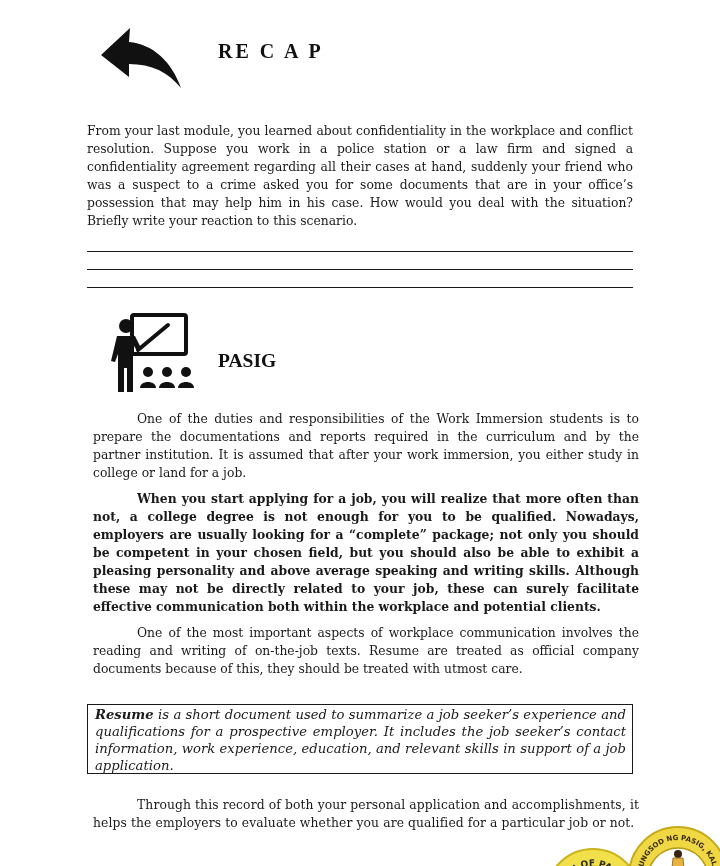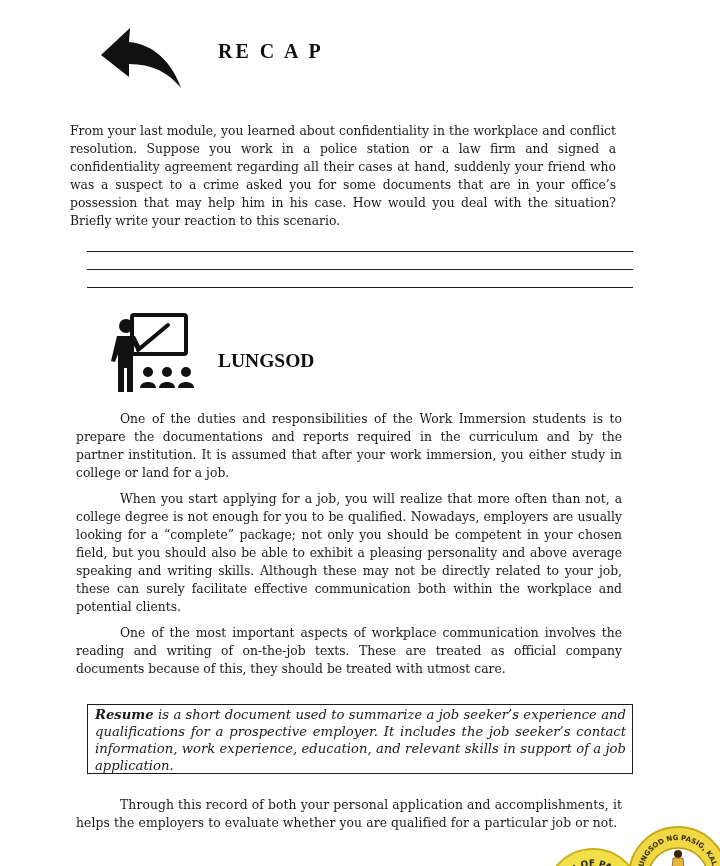--- a/index.html
+++ b/index.html
@@ -29,21 +29,21 @@
       white-space: nowrap;
     }
     .recap-title {
       left: 218px; top: 40px;
       font-size: 20px;
       letter-spacing: 3px;
     }
 
     
     .para {
-      left: 70px;
+      left: 87px;
       width: 546px;
       font-size: 12.35px;
       line-height: 18px;
       text-align: justify;
       margin: 0;
       text-align-last: left;
     }
     .para.indent { text-indent: 44px; margin-left: 6px; }
 
     .recap-para { top: 122px; }
@@ -59,21 +59,21 @@
     
     .lesson-icon {
       left: 108px; top: 310px; width: 92px; height: 84px;
     }
     .lesson-title {
       left: 218px; top: 350px;
       font-size: 19.5px;
     }
 
     .lesson-p1 { top: 410px; }
-    .lesson-p2 { top: 490px; }
+    .lesson-p2 { top: 490px; font-weight: bold; }
     .lesson-p3 { top: 624px; }
 
     
     .definition-box {
       left: 87px; top: 704px;
       width: 544px; height: 68px;
       border: 1.3px solid #1a1a1a;
       box-sizing: content-box;
     }
     .definition-text {
@@ -137,25 +137,25 @@
     <path d="M9 26 L27 26 L33 38 L29 41 L25 34 L25 82 L19 82 L19 58 L16 58 L16 82 L10 82 L10 44 L7 52 L3 51 Z" fill="#111"></path>
 
     <circle cx="40" cy="62" r="5" fill="#111"></circle>
     <path d="M32 78 C32 70 48 70 48 78 Z" fill="#111"></path>
     <circle cx="59" cy="62" r="5" fill="#111"></circle>
     <path d="M51 78 C51 70 67 70 67 78 Z" fill="#111"></path>
     <circle cx="78" cy="62" r="5" fill="#111"></circle>
     <path d="M70 78 C70 70 86 70 86 78 Z" fill="#111"></path>
   </svg>
 </div>
-<h2 class="abs section-title lesson-title">LUNGSOD</h2>
+<h2 class="abs section-title lesson-title">PASIG</h2>
 
 <p class="abs para indent lesson-p1">One of the duties and responsibilities of the Work Immersion students is to prepare the documentations and reports required in the curriculum and by the partner institution. It is assumed that after your work immersion, you either study in college or land for a job.</p>
 <p class="abs para indent lesson-p2">When you start applying for a job, you will realize that more often than not, a college degree is not enough for you to be qualified. Nowadays, employers are usually looking for a “complete” package; not only you should be competent in your chosen field, but you should also be able to exhibit a pleasing personality and above average speaking and writing skills.  Although these may not be directly related to your job, these can surely facilitate effective communication both within the workplace and potential clients.</p>
-<p class="abs para indent lesson-p3">One of the most important aspects of workplace communication involves the reading and writing of on-the-job texts. These are treated as official company documents because of this, they should be treated with utmost care.</p>
+<p class="abs para indent lesson-p3">One of the most important aspects of workplace communication involves the reading and writing of on-the-job texts. Resume are treated as official company documents because of this, they should be treated with utmost care.</p>
 
 <div class="abs definition-box">
   <p class="definition-text"><span class="definition-term">Resume</span><span> is a short document used to summarize a job seeker’s experience and qualifications for a prospective employer. It includes the job seeker’s contact information, work experience, education, and relevant skills in support of a job application.</span></p>
 </div>
 
 <p class="abs para indent lesson-p4">Through this record of both your personal application and accomplishments, it helps the employers to evaluate whether you are qualified for a particular job or not.</p>
 
 <div class="abs seal seal-left">
   <svg viewBox="0 0 92 92">
     <defs>

